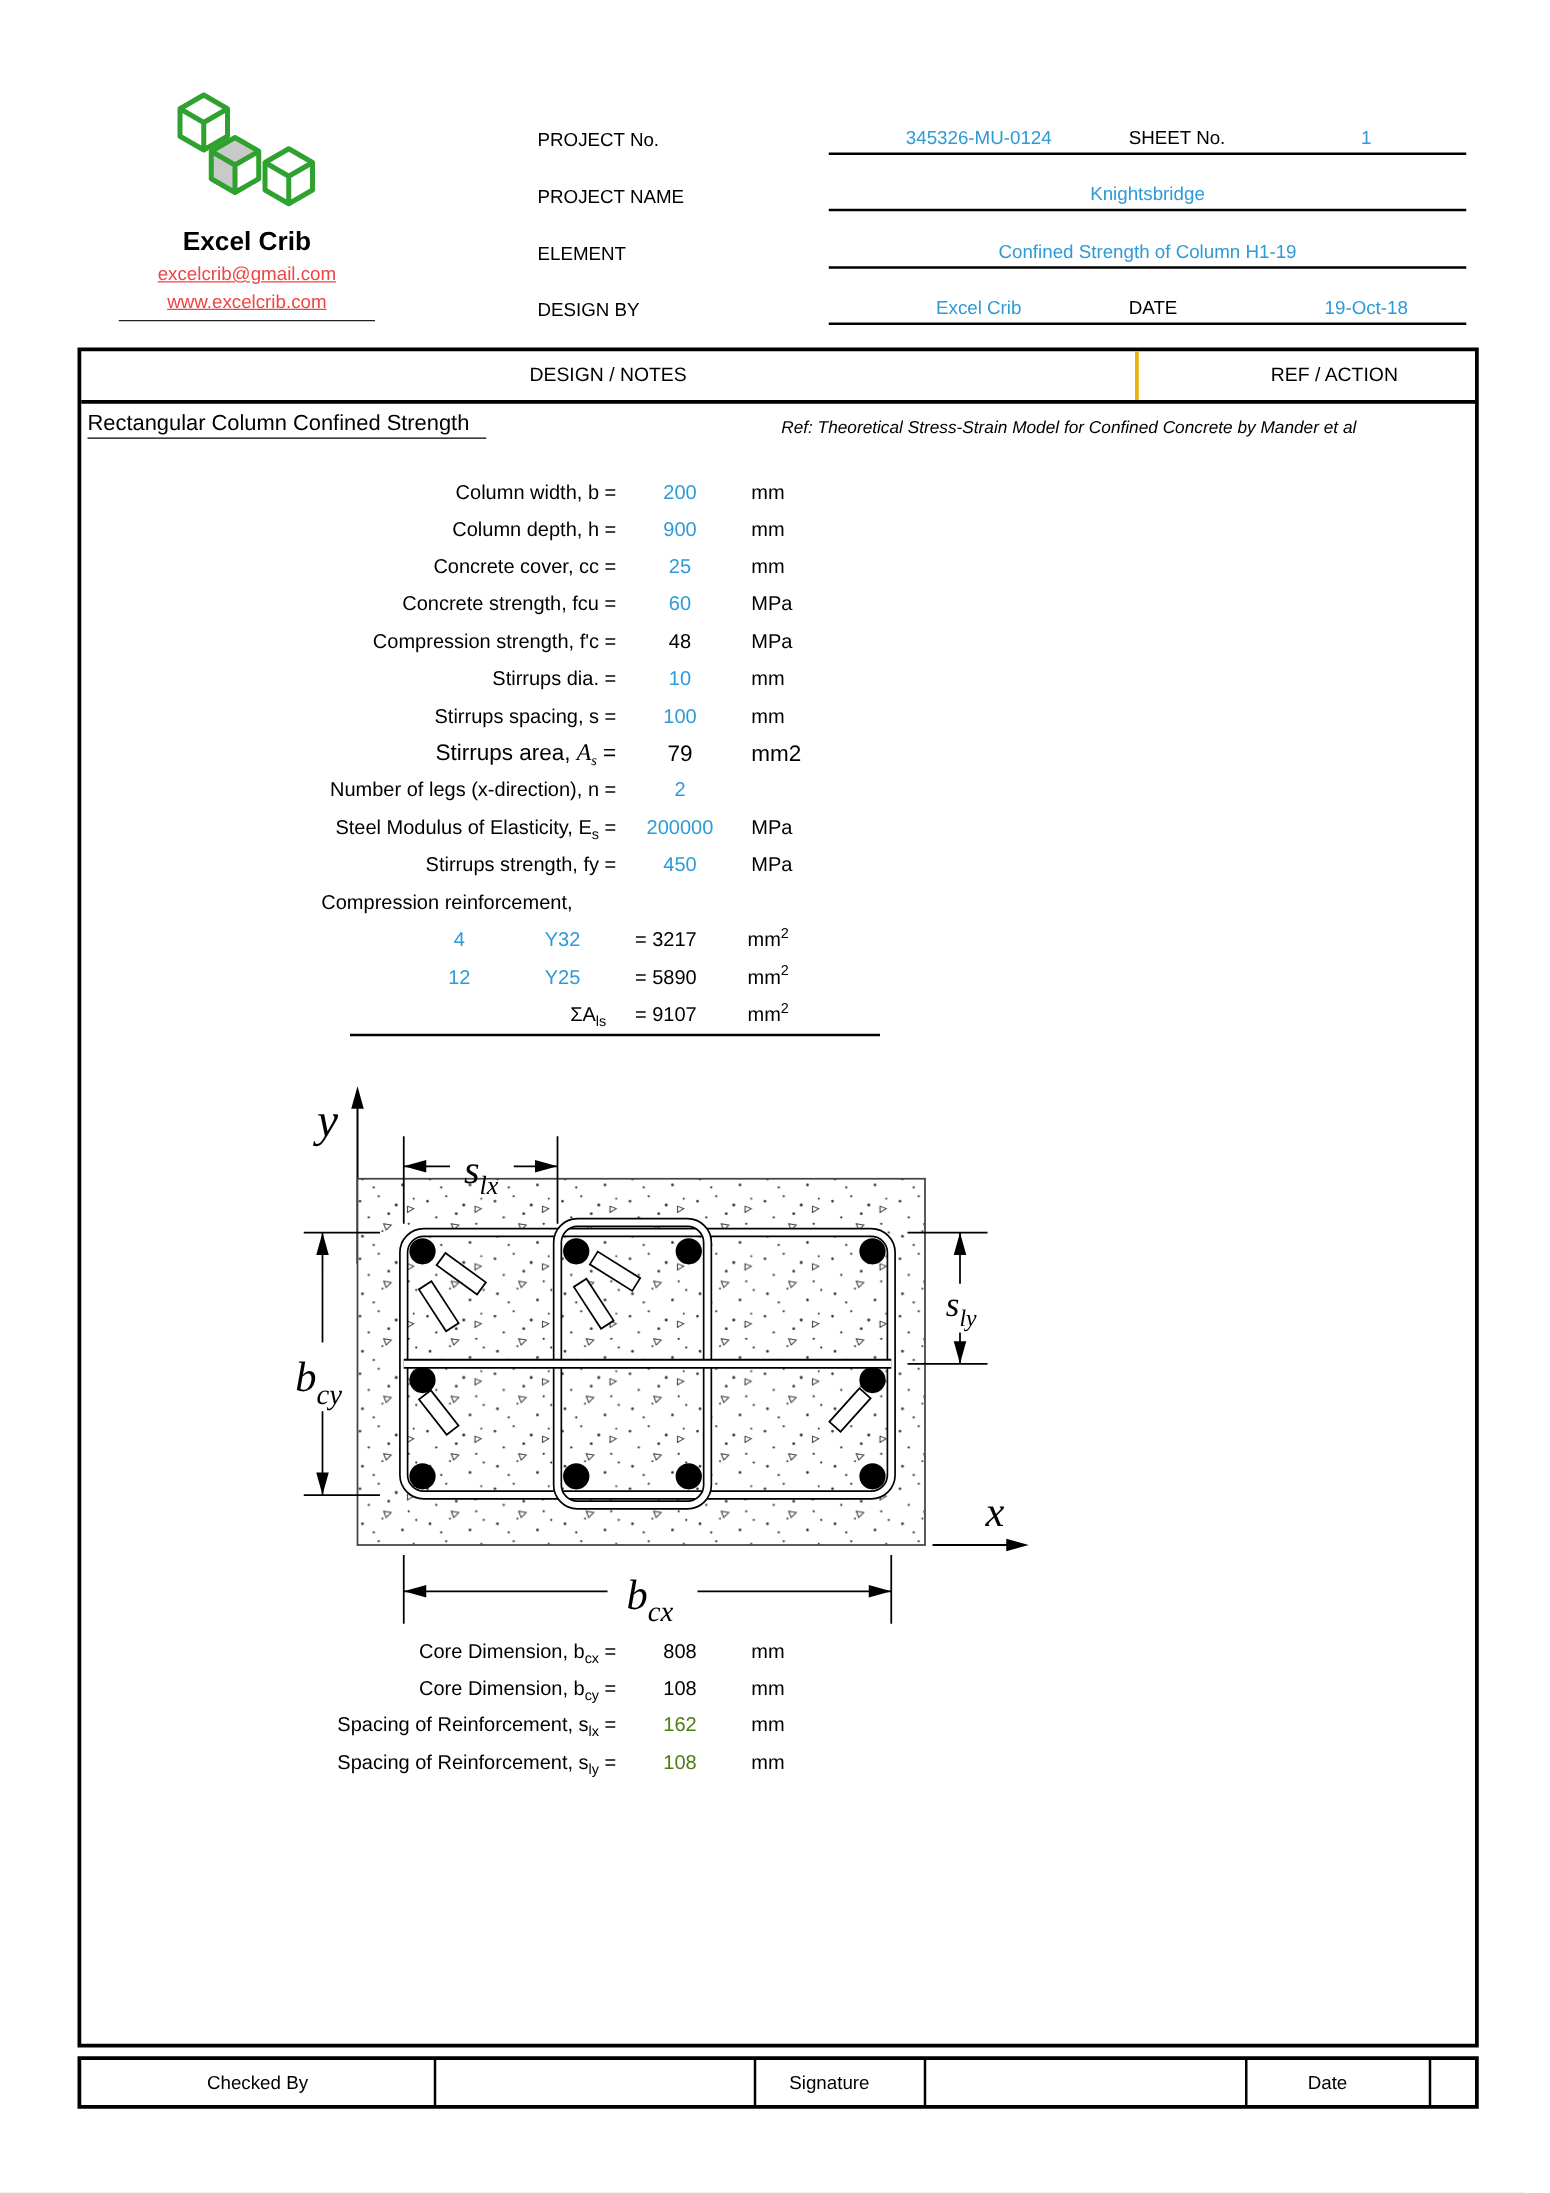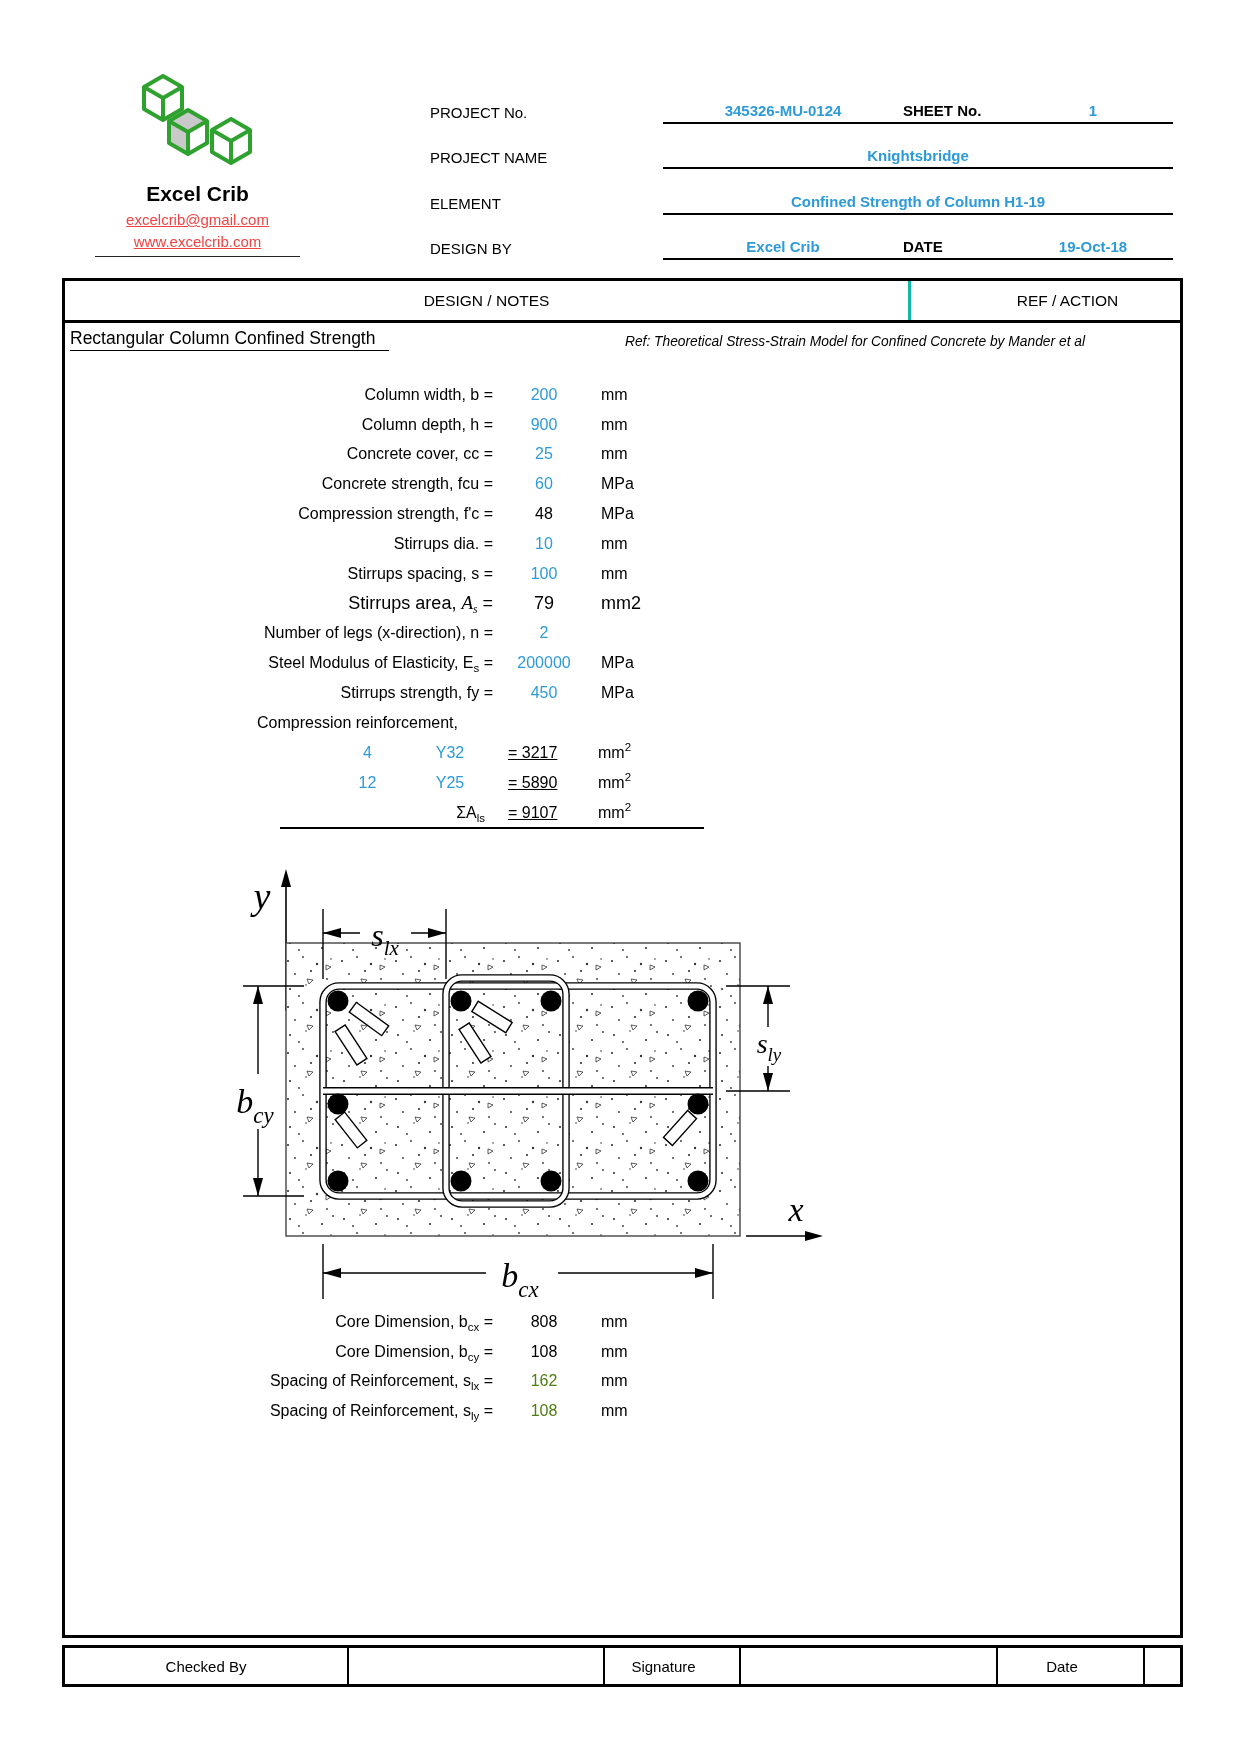--- a/index.html
+++ b/index.html
@@ -9,52 +9,52 @@
   .logo-block{position:absolute;left:95px;top:68px;width:205px;text-align:center;
               padding-bottom:6px;border-bottom:1.5px solid #222;}
   .logo-cubes{display:block;margin:0 auto;}
   .brand{font-size:21px;font-weight:bold;margin-top:2px;}
   .weblink{display:block;font-size:15px;color:#ef4444;text-decoration:underline;margin-top:5px;}
   
   .proj{position:absolute;left:430px;top:78px;width:753px;}
   .frow{display:flex;align-items:flex-end;height:45.5px;}
   .flabel{width:233px;font-size:15px;padding-bottom:3px;}
   .fline{width:510px;border-bottom:2px solid #000;display:flex;align-items:flex-end;
-         font-size:15px;padding-bottom:3px;font-weight:bold;}
+         font-size:15px;padding-bottom:3px;}
   .fv{color:#2E9AD8;text-align:center;}
   .fv1{width:240px;} .fl2{width:110px;} .fv2{flex:1;}
   .fcenter{flex:1;text-align:center;color:#2E9AD8;}
   
   .maintable{position:absolute;left:62px;top:278px;width:1121px;height:1360px;
              border:3px solid #000;box-sizing:border-box;}
   .thead{display:flex;height:39px;border-bottom:3px solid #000;}
   .thead .c1{width:843px;display:flex;align-items:center;justify-content:center;
              font-size:15.5px;}
-  .thead .c2{flex:1;border-left:3px solid #14b8a6;display:flex;align-items:center;
+  .thead .c2{flex:1;border-left:3px solid #eab308;display:flex;align-items:center;
              justify-content:center;font-size:15.5px;padding-left:44px;}
   .sec-title{position:absolute;left:5px;top:47px;font-weight:normal;font-size:17.5px;
              border-bottom:1.5px solid #000;padding:0 14px 1px 0;}
   .ref-note{position:absolute;left:530px;top:53px;width:520px;text-align:center;
             font-style:italic;font-size:13.8px;}
   .params{position:absolute;left:0;top:99px;width:100%;}
   .prow{display:flex;align-items:center;height:29.8px;font-size:16px;}
   .plabel{width:428px;text-align:right;white-space:pre;}
   .pval{width:102px;text-align:center;}
   .punit{margin-left:6px;white-space:pre;}
   .c-blue{color:#2E9AD8;} .c-green{color:#4d7c0f;} .c-black{color:#000;}
   .sym{font-family:"Liberation Serif",serif;font-style:italic;}
   .ssub{font-size:11.5px;position:relative;top:4px;}
   .area-row{font-size:18px;}
   .area-row .sym{font-size:19px;}
   .area-row .ssub{font-family:"Liberation Serif",serif;font-style:italic;}
   .chead{width:393px;text-align:right;font-size:16px;}
   .crow{display:flex;align-items:center;height:30px;font-size:16px;}
   .cqty{margin-left:255px;width:95px;text-align:center;}
   .csize{width:70px;text-align:center;}
-  .ceq{margin-left:23px;width:85px;white-space:pre;text-decoration:underline;}
+  .ceq{margin-left:23px;width:85px;white-space:pre;}
   .cunit{margin-left:5px;white-space:pre;}
   .ctot{width:420px;text-align:right;}
   .usup{font-size:11.5px;position:relative;top:-7px;}
   .rebar-rule{position:absolute;left:215px;top:546px;width:424px;border-top:2px solid #000;}
   .diagram{position:absolute;left:163px;top:580px;}
   .results{position:absolute;left:0;top:1026px;width:100%;}
   
   .footer{position:absolute;left:62px;top:1645px;width:1121px;height:42px;
           border:3px solid #000;box-sizing:border-box;display:flex;}
   .fcell{display:flex;align-items:center;justify-content:center;font-size:15px;box-sizing:border-box;margin-left:17px;}

